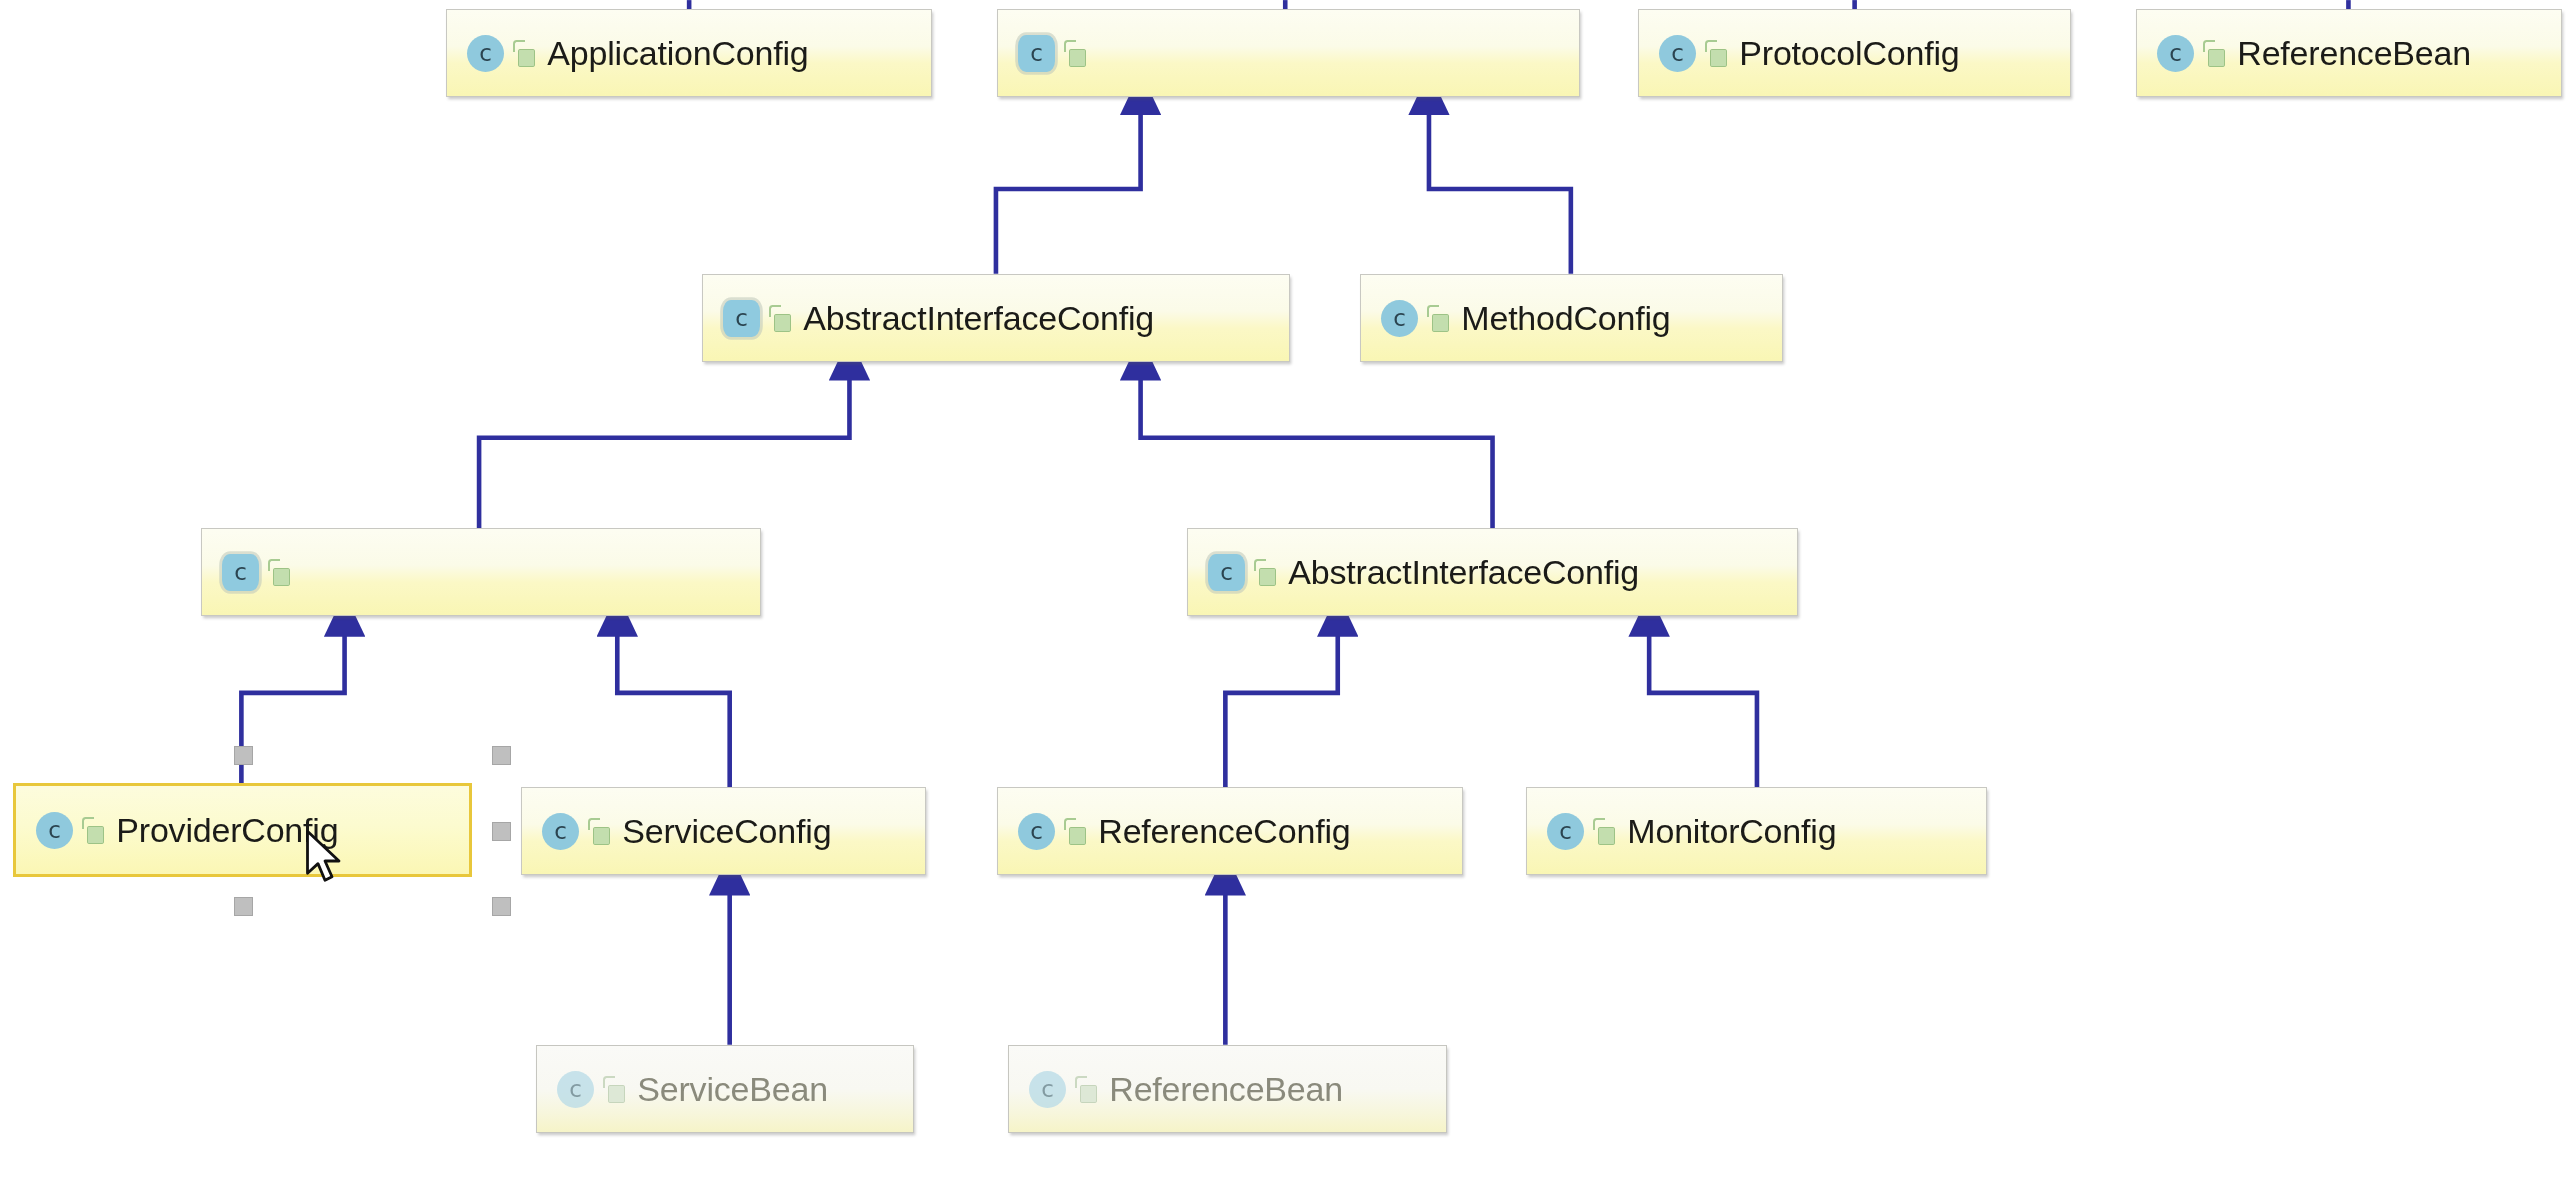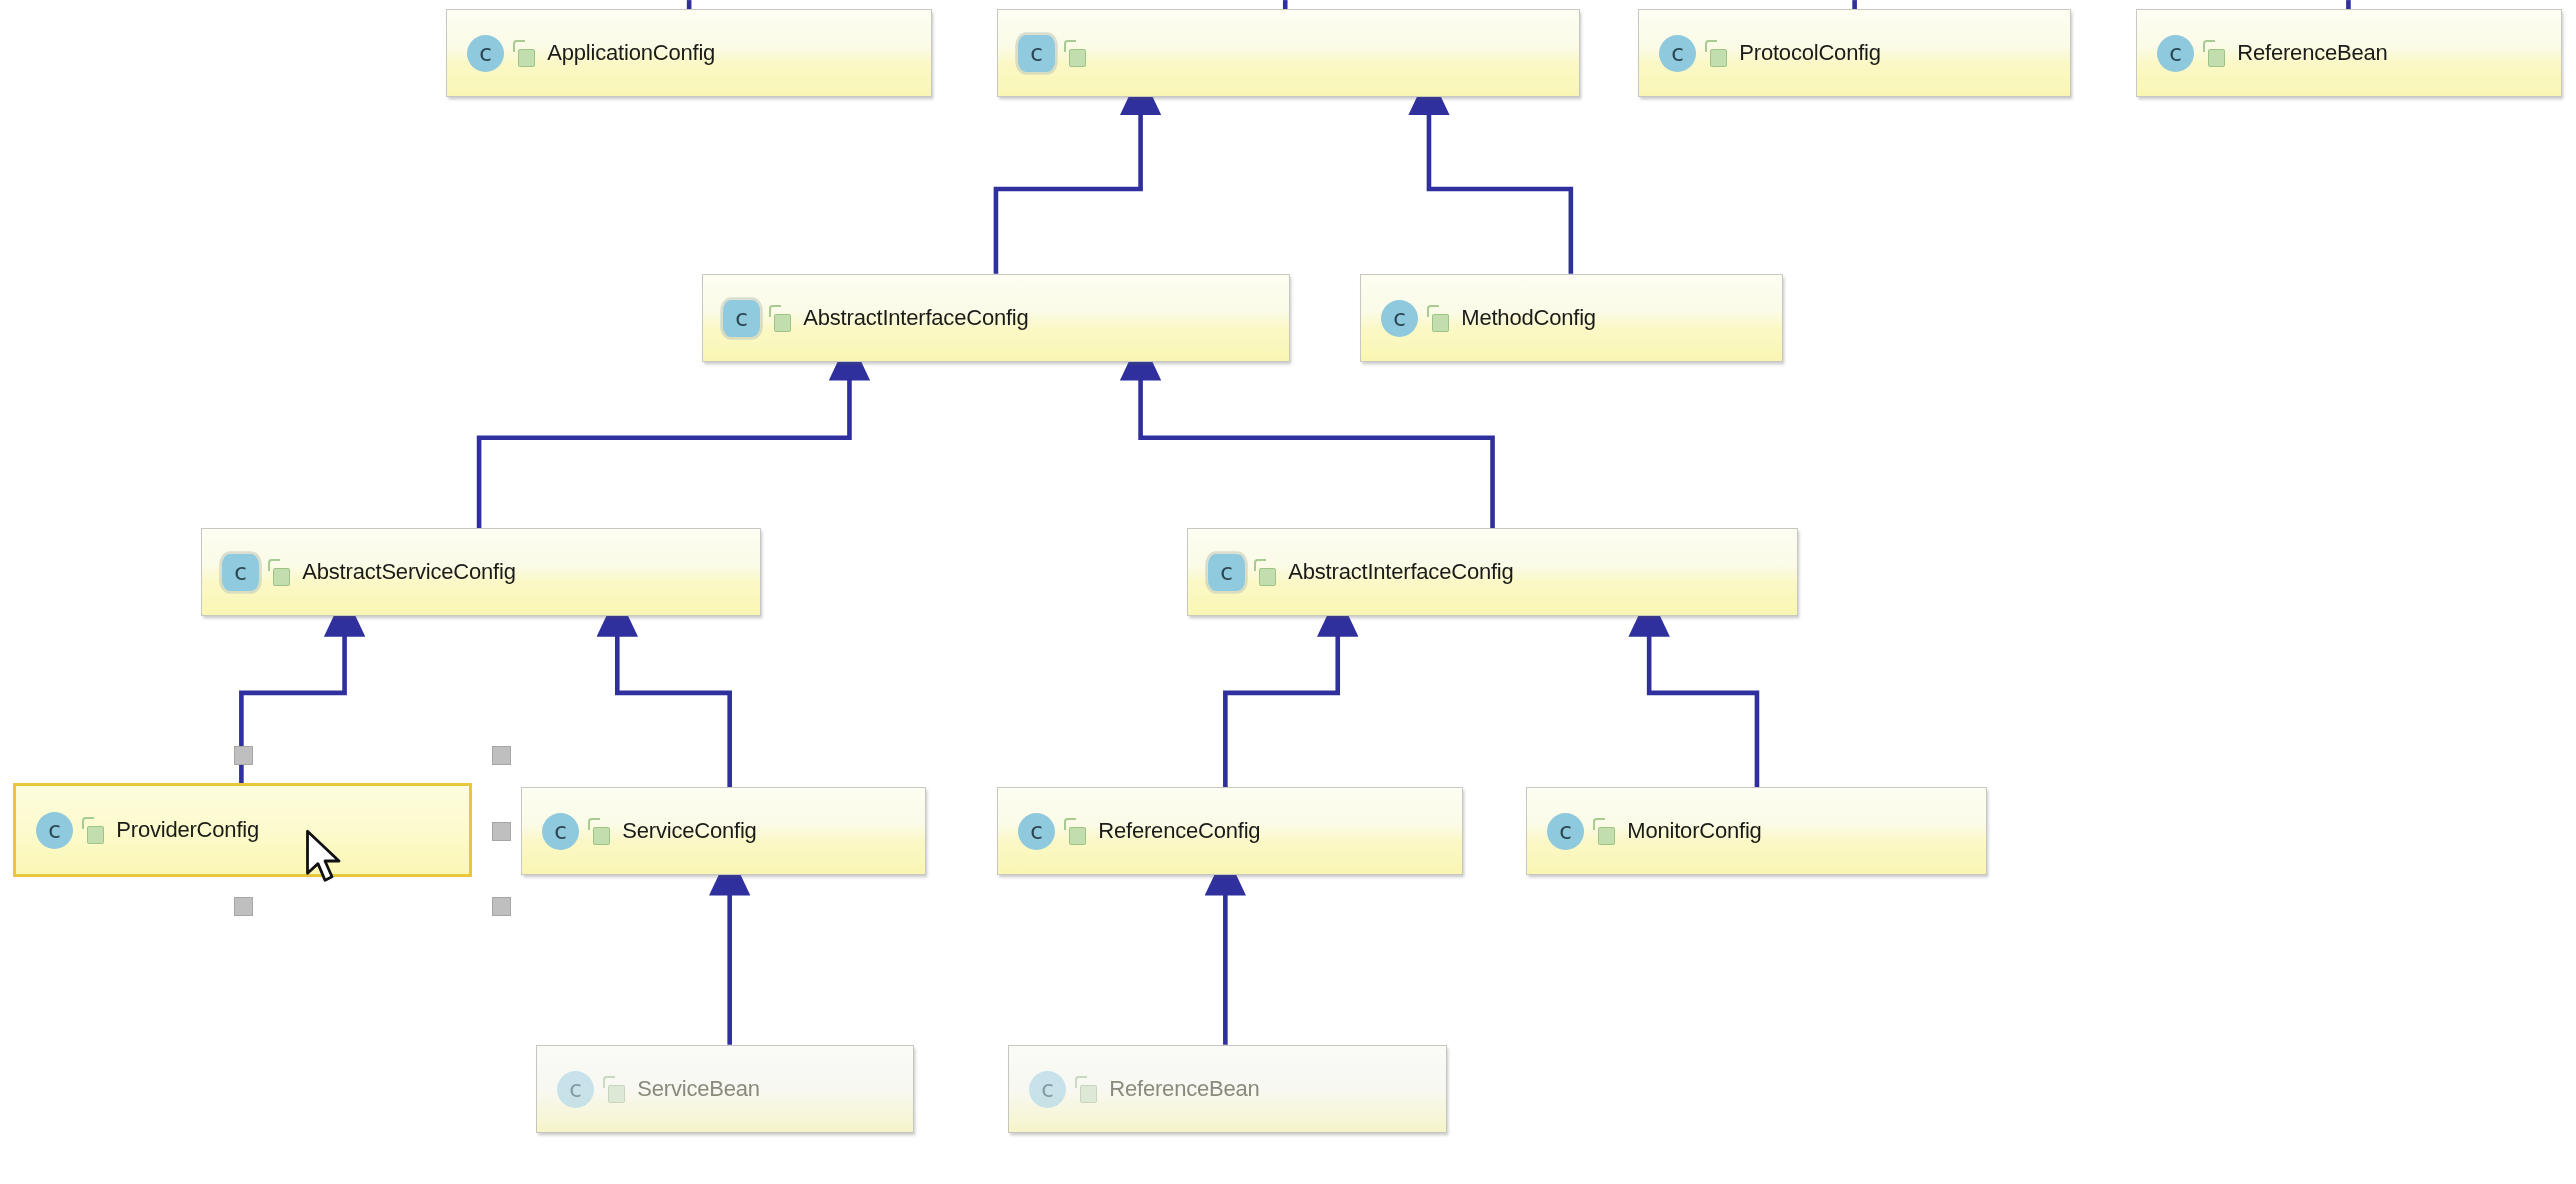--- a/index.html
+++ b/index.html
@@ -103,21 +103,21 @@
     height: 15.7px;
     background: #c3deae;
     border: 1.8px solid #9dc386;
     border-radius: 1.8px;
   }
   .faded .lock-icon .shackle { border-color: #cbd9c2; }
   .faded .lock-icon .body { background: #dde8d6; border-color: #c6d5bc; }
 
   .node-label {
     font-family: "Liberation Sans", sans-serif;
-    font-size: 22px;
+    font-size: 34px;
     color: #1b1b18;
     letter-spacing: -0.2px;
   }
   .faded .node-label { color: #8a8a7c; }
 
   
   .handle {
     position: absolute;
     width: 16.6px;
     height: 16.6px;
@@ -221,21 +221,20 @@
           <span class="body"></span>
         </span>
         <span class="node-label">MethodConfig</span>
       </div>
       <div class="node abstract" style="left: 201px; top: 528px; width: 560px; height: 88px;">
         <span class="c-icon">c</span>
         <span class="lock-icon">
           <span class="shackle"></span>
           <span class="body"></span>
         </span>
-        <span class="node-label">AbstractServiceConfig</span>
       </div>
       <div class="node abstract" style="left: 1187px; top: 528px; width: 611px; height: 88px;">
         <span class="c-icon">c</span>
         <span class="lock-icon">
           <span class="shackle"></span>
           <span class="body"></span>
         </span>
         <span class="node-label">AbstractInterfaceConfig</span>
       </div>
       <div class="node selected" style="left: 13px; top: 783px; width: 459px; height: 94px;">

